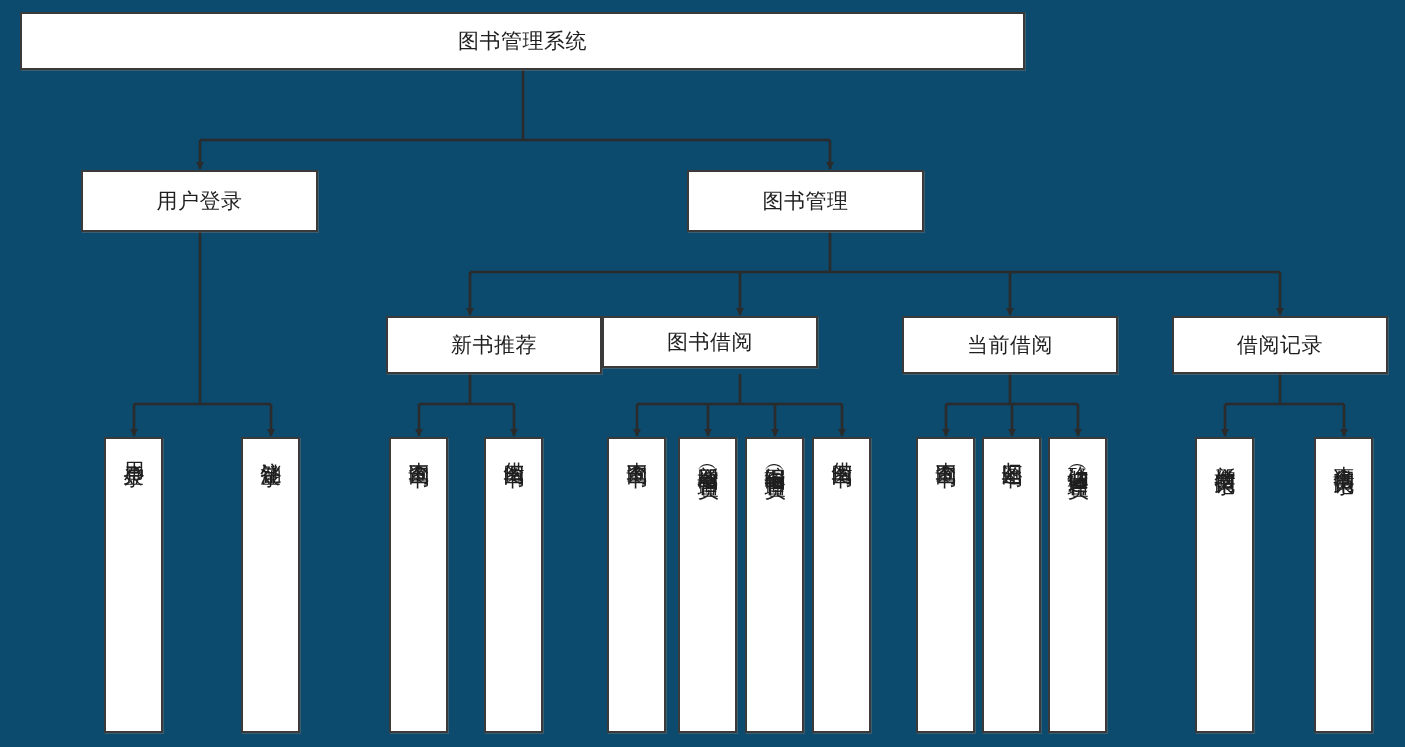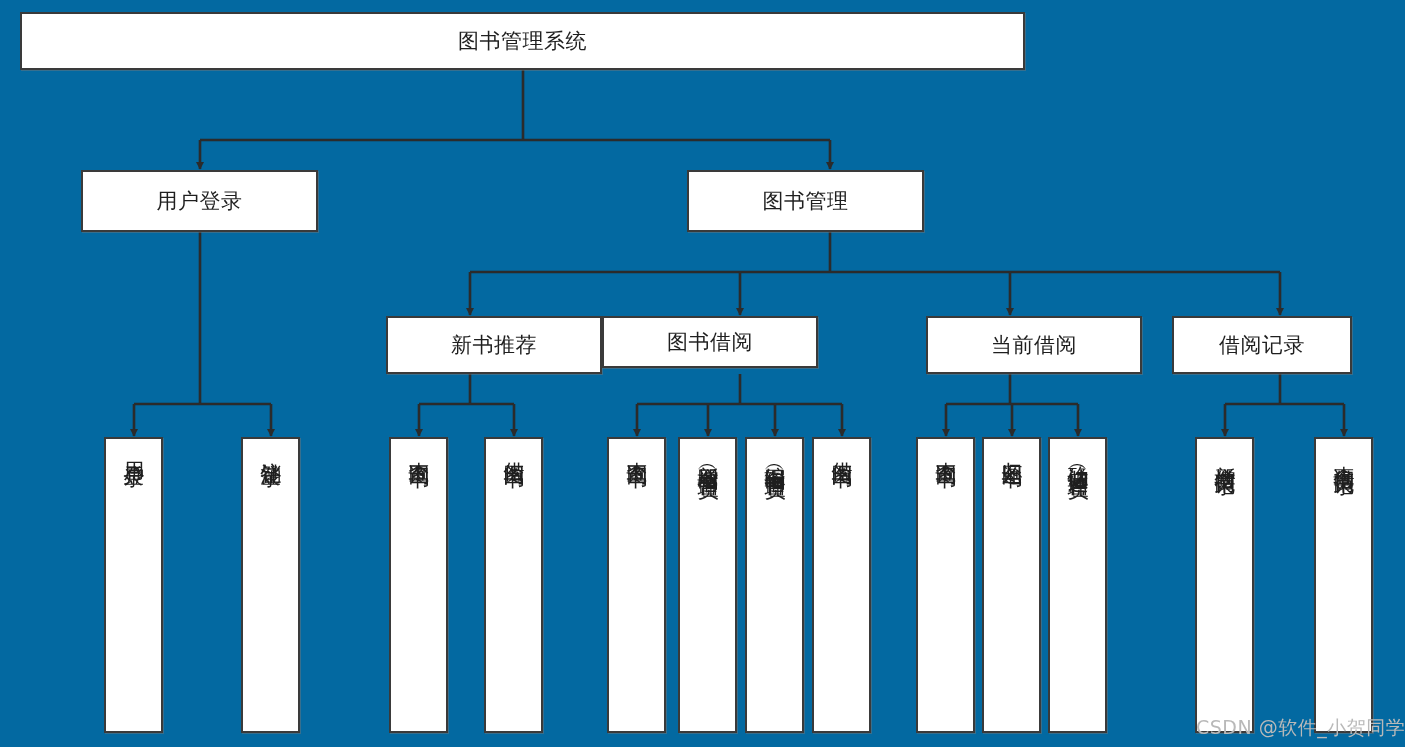--- a/index.html
+++ b/index.html
@@ -2,21 +2,21 @@
 <html><head>
 <meta charset="utf-8">
 <title>Diagram</title>
 <style>
   html,body{margin:0;padding:0;background:#ffffff;}
   body{
     width:1405px;height:747px;overflow:hidden;
     font-family:"DejaVu Sans","Liberation Sans",sans-serif;
     color:#1a1a1a;
   }
-  #canvas{position:relative;width:1405px;height:747px;background:#0369a1;text-align:right;}
+  #canvas{position:relative;width:1405px;height:747px;background:#0c4a6e;text-align:right;}
   svg.links{position:absolute;left:0;top:0;width:1405px;height:747px;pointer-events:none;}
 
   .node{
     position:absolute;
     box-sizing:border-box;
     background:#ffffff;
     border:2px solid #3a3a3a;
     display:flex;
     align-items:center;
     justify-content:center;
@@ -136,37 +136,36 @@
       </div>
       <div class="node vertical tall" style="left: 678px; top: 437px; width: 59px; height: 296px;">
         <span class="label">新增图书（管理员）</span>
       </div>
       <div class="node vertical tall" style="left: 745px; top: 437px; width: 59px; height: 296px;">
         <span class="label">编辑图书（管理员）</span>
       </div>
       <div class="node vertical" style="left: 812px; top: 437px; width: 59px; height: 296px;">
         <span class="label">借阅图书</span>
       </div>
-      <div class="node horizontal" style="left: 902px; top: 316px; width: 216px; height: 58px; margin-left: 24px;">
+      <div class="node horizontal" style="left: 902px; top: 316px; width: 216px; height: 58px;">
         <span class="label">当前借阅</span>
       </div>
       <div class="node vertical" style="left: 916px; top: 437px; width: 59px; height: 296px;">
         <span class="label">查询图书</span>
       </div>
       <div class="node vertical" style="left: 982px; top: 437px; width: 59px; height: 296px;">
         <span class="label">归还图书</span>
       </div>
       <div class="node vertical tall" style="left: 1048px; top: 437px; width: 59px; height: 296px;">
         <span class="label">确认归还（管理员）</span>
       </div>
-      <div class="node horizontal" style="left: 1172px; top: 316px; width: 180px; height: 58px;">
+      <div class="node horizontal" style="left: 1172px; top: 316px; width: 216px; height: 58px;">
         <span class="label">借阅记录</span>
       </div>
       <div class="node vertical tall" style="left: 1195px; top: 437px; width: 59px; height: 296px;">
         <span class="label">新增借阅记录</span>
       </div>
       <div class="node vertical tall" style="left: 1314px; top: 437px; width: 59px; height: 296px;">
         <span class="label">查询借阅记录</span>
       </div>
     </div>
 
-  <div class="watermark" style="left: 1196px; top: 715px;">CSDN @软件_小贺同学</div>
 </div>
 
 </body></html>

